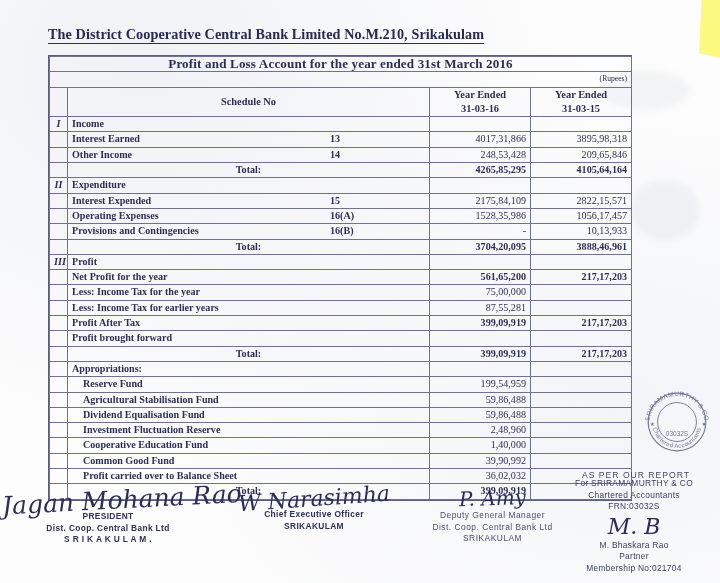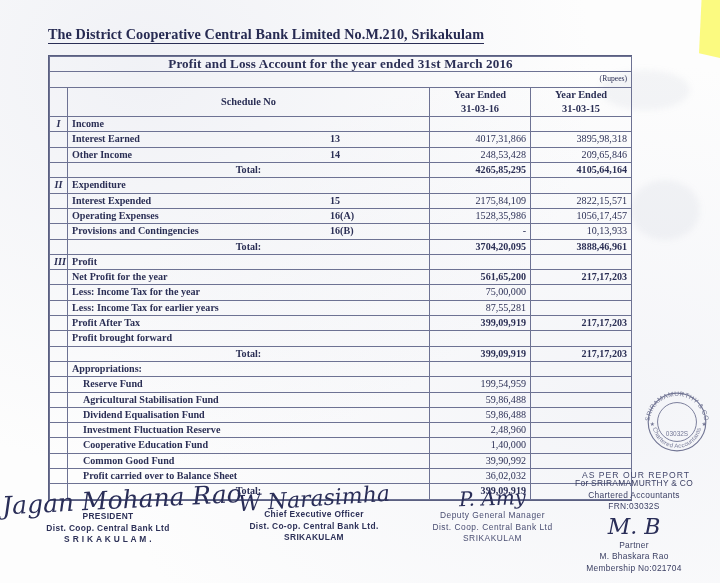--- a/index.html
+++ b/index.html
@@ -417,21 +417,20 @@
     <div>PRESIDENT</div>
     <div>Dist. Coop. Central Bank Ltd</div>
     <div>S R I K A K U L A M .</div>
   </div>
 </div>
 
 <div class="sig sig-ceo">
   <span class="hand">W Narasimha</span>
   <div class="lines">
     <div>Chief Executive Officer</div>
-    <div>Dist. Co-op. Central Bank Ltd.</div>
     <div>SRIKAKULAM</div>
   </div>
 </div>
 
 <div class="sig sig-dgm">
   <span class="hand">P. Amy</span>
   <div class="lines">
     <div>Deputy General Manager</div>
     <div>Dist. Coop. Central Bank Ltd</div>
     <div>SRIKAKULAM</div>
@@ -441,22 +440,22 @@
 <div class="report-head">AS PER OUR REPORT</div>
 
 <div class="sig sig-auditor">
   <div class="lines">
     <div>For SRIRAMAMURTHY &amp; CO</div>
     <div>Chartered Accountants</div>
     <div>FRN:03032S</div>
   </div>
   <span class="hand">M. B</span>
   <div class="lines">
+    <div>M. Bhaskara Rao</div>
     <div>Partner</div>
-    <div>M. Bhaskara Rao</div>
     <div>Membership No:021704</div>
   </div>
 </div>
 
 <div class="stamp">
   <svg viewBox="0 0 100 100" width="72" height="72">
     <defs>
       <path id="arcTop" d="M 12,52 A 38,38 0 0 1 88,52"></path>
       <path id="arcBot" d="M 16,52 A 34,34 0 0 0 84,52"></path>
     </defs>

